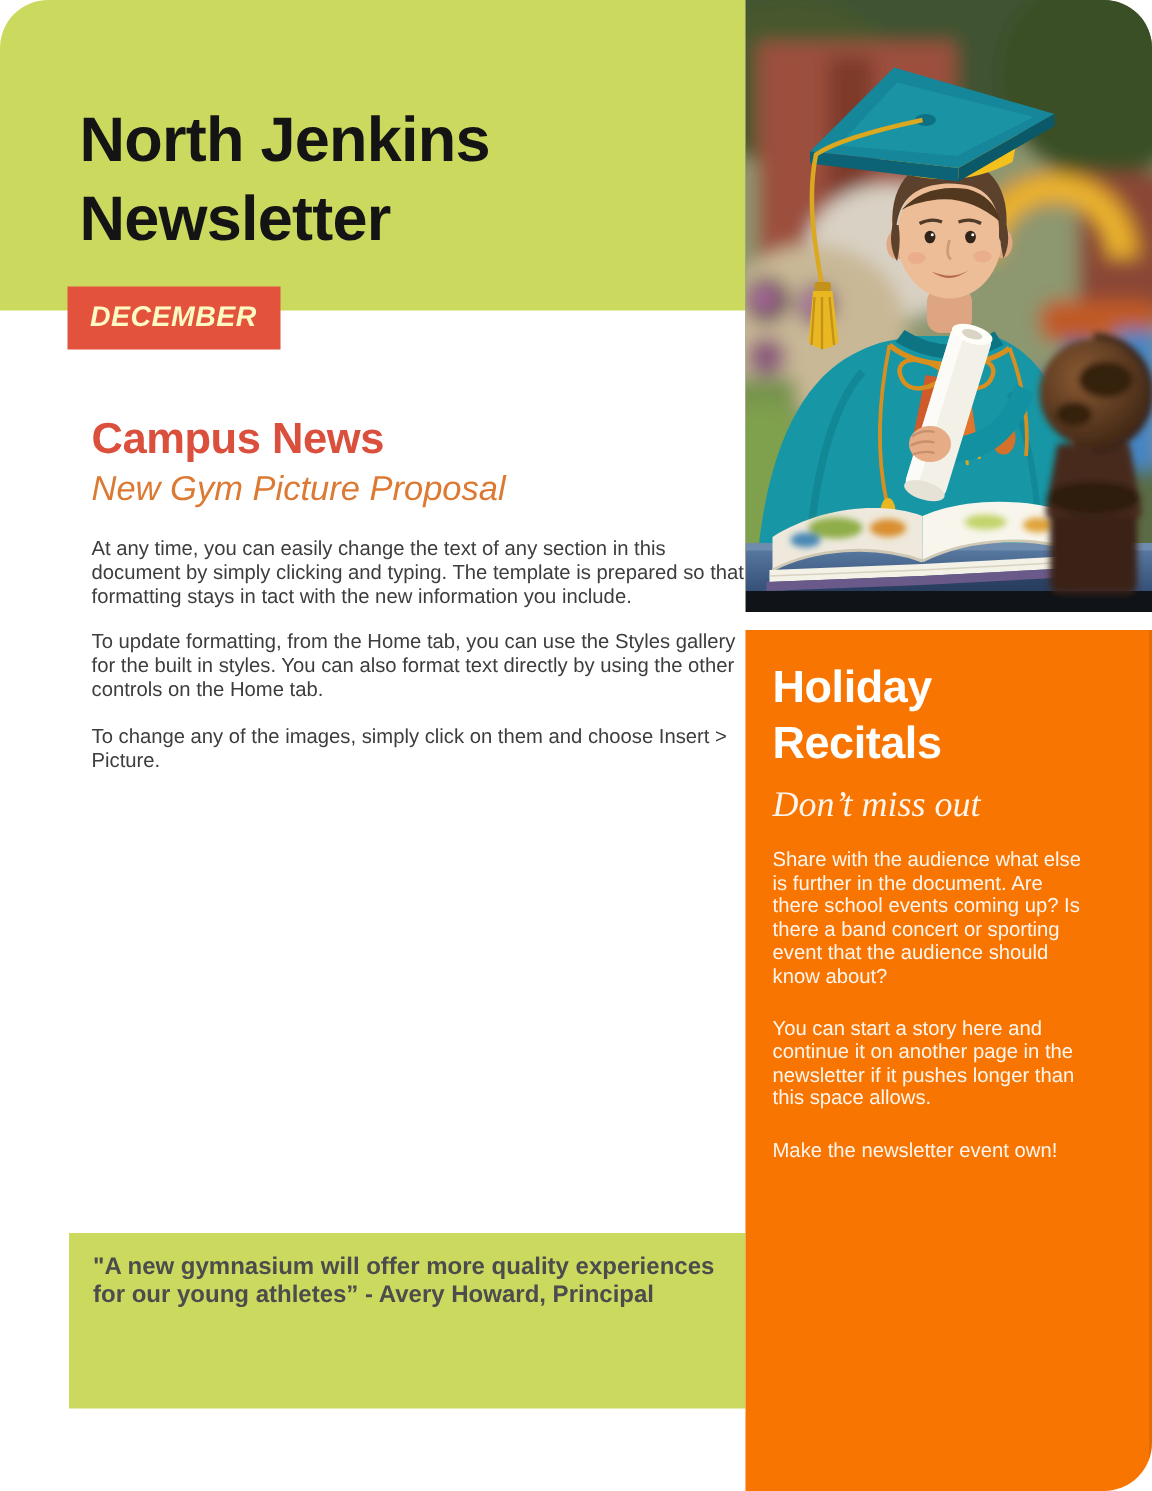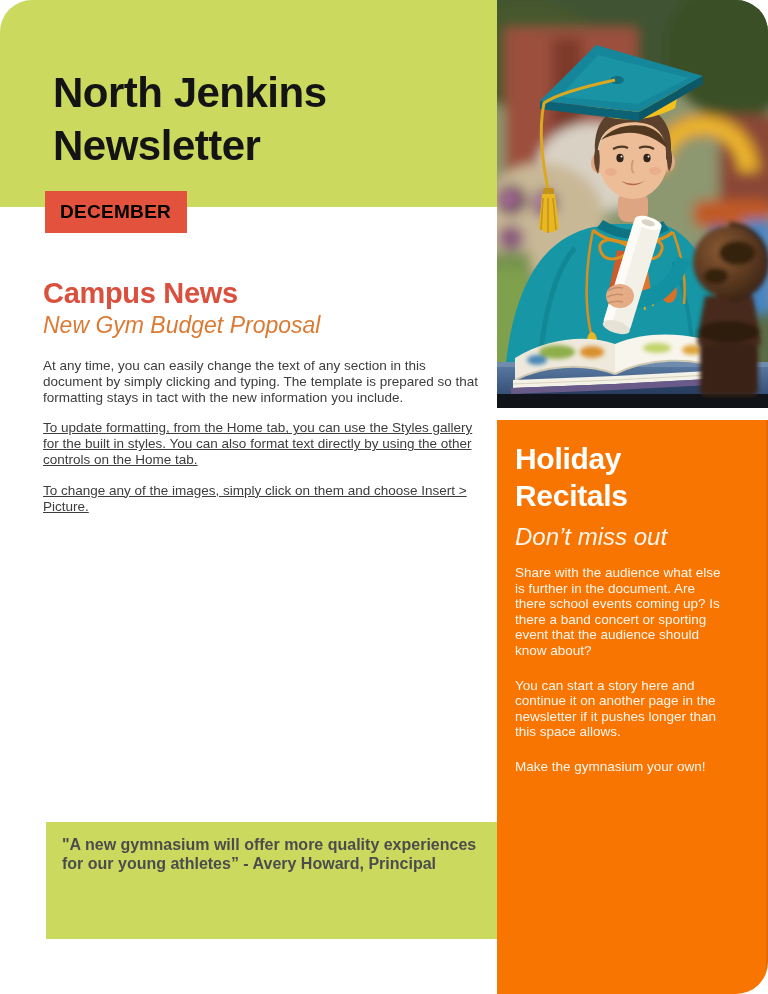--- a/index.html
+++ b/index.html
@@ -13,41 +13,42 @@
     position:absolute; left:0; top:0; width:497px; height:207px;
     background:var(--accent-green, #CCD95F);
   }
   .masthead h1 {
     margin:66px 0 0 53px; width:390px;
     font-size:42px; line-height:53px; font-weight:bold; color:#141414;
     letter-spacing:-0.5px;
   }
   .month-badge {
     position:absolute; left:45px; top:191px; width:142px; height:42px;
-    background:var(--badge-red, #E3523C); color:#000000;
+    background:var(--badge-red, #E3523C); color:#fef9c3;
     font-size:19px; font-weight:bold; line-height:42px; padding-left:15px;
     letter-spacing:0.3px;
+    font-style:italic;
   }
   
   .article {
-    position:absolute; left:43px; top:277px; width:440px;
+    position:absolute; left:61px; top:277px; width:440px;
   }
   .article h2 {
     margin:0; font-size:29px; line-height:33px; font-weight:bold;
     color:var(--heading-red, #DB4F3D); letter-spacing:-0.3px;
   }
   .article h3 {
     margin:2px 0 0 0; font-size:23px; line-height:26px; font-weight:normal;
     font-style:italic; color:var(--subheading-orange, #DC7A33);
   }
   .article p {
     margin:20px 0 0 0; font-size:13.5px; line-height:15.8px;
     color:var(--body-text, #3D3D3D); width:438px;
   }
-  .article p + p { margin-top:15px;text-decoration:underline; }
+  .article p + p { margin-top:15px; }
   
   .quote-box {
     position:absolute; left:46px; top:822px; width:451px; height:117px;
     background:var(--accent-green, #CCD95F); padding:13px 16px;
   }
   .quote-box p {
     margin:0; font-size:16px; line-height:19px; font-weight:bold;
     color:var(--quote-text, #4C4C4C); width:418px;
   }
   
@@ -61,41 +62,41 @@
     position:absolute; left:497px; top:420px; width:271px; height:586px;
     background:var(--panel-orange, #F97502); padding:20px 18px 0 18px;
     box-shadow:inset 0 -3px 0 rgba(0,0,0,0.12), inset -2px 0 0 rgba(0,0,0,0.08);
   }
   .side-panel h2 {
     margin:0; width:210px; font-size:30px; line-height:37px; font-weight:bold;
     color:#ffffff; letter-spacing:-0.3px;
   }
   .side-panel h3 {
     margin:9px 0 0 0; font-size:24px; line-height:28px; font-weight:normal;
-    font-style:italic; color:var(--panel-text, #FFF6EE);
+    font-style:italic; color:var(--panel-text, #FFF6EE);font-family:Liberation Serif, serif;
   }
   .side-panel p {
     margin:14px 0 0 0; width:214px; font-size:13.5px; line-height:15.6px;
     color:var(--panel-text, #FFF6EE);
   }
   .side-panel p + p { margin-top:19px; }
 </style>
 </head>
 <body>
 
 <div class="page">
 
   <div class="masthead">
     <h1>North Jenkins Newsletter</h1>
   </div>
   <div class="month-badge">DECEMBER</div>
 
   <div class="article">
     <h2>Campus News</h2>
-    <h3>New Gym Budget Proposal</h3>
+    <h3>New Gym Picture Proposal</h3>
     <p>At any time, you can easily change the text of any section in this document by simply clicking and typing. The template is prepared so that formatting stays in tact with the new information you include.</p>
     <p>To update formatting, from the Home tab, you can use the Styles gallery for the built in styles. You can also format text directly by using the other controls on the Home tab.</p>
     <p>To change any of the images, simply click on them and choose Insert &gt; Picture.</p>
   </div>
 
   <div class="quote-box">
     <p>"A new gymnasium will offer more quality experiences for our young athletes” - Avery Howard, Principal</p>
   </div>
 
   <div class="photo">
@@ -244,16 +245,16 @@
         <path d="M232,224 A38,38 0 0 1 232,300" stroke="#3a2414" stroke-width="4" fill="none"></path>
       </g>
     </svg>
   </div>
 
   <div class="side-panel">
     <h2>Holiday Recitals</h2>
     <h3>Don’t miss out</h3>
     <p>Share with the audience what else is further in the document. Are there school events coming up? Is there a band concert or sporting event that the audience should know about?</p>
     <p>You can start a story here and continue it on another page in the newsletter if it pushes longer than this space allows.</p>
-    <p>Make the gymnasium your own!</p>
+    <p>Make the newsletter event own!</p>
   </div>
 
 </div>
 
 </body></html>

